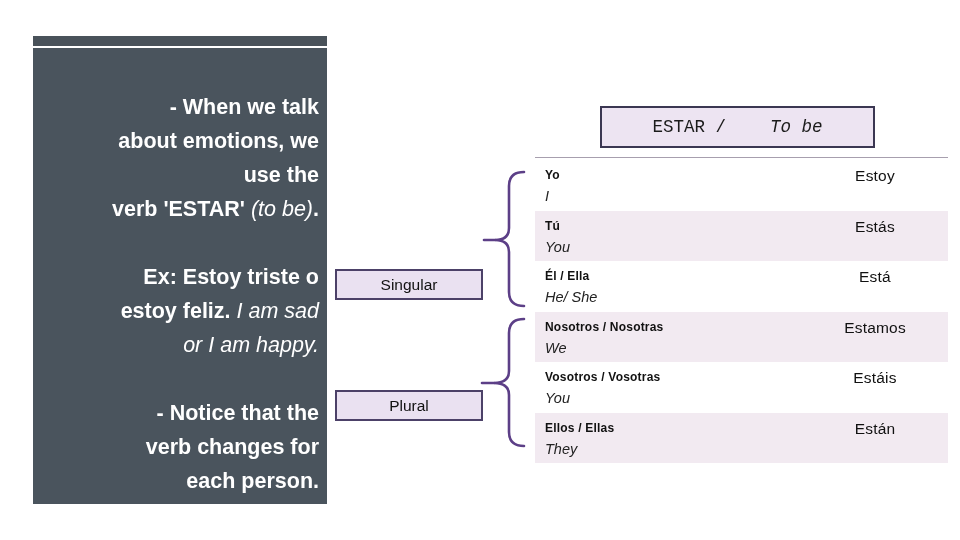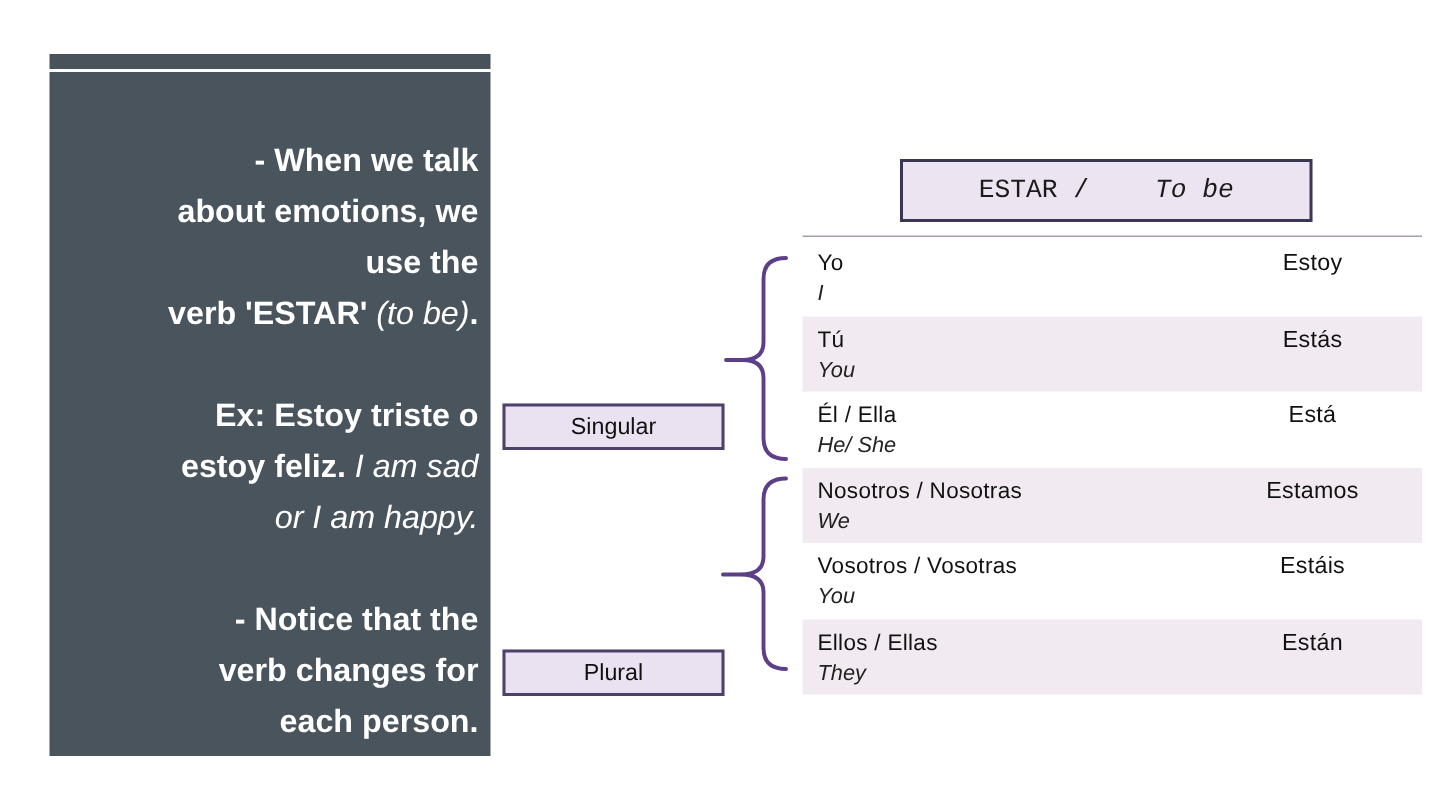--- a/index.html
+++ b/index.html
@@ -40,35 +40,35 @@
   }
   .conj-table{
     position:absolute;left:535px;top:160px;width:413px;height:303px;
     display:flex;flex-direction:column;
   }
   .conj-row{
     position:relative;flex:1 1 0;box-sizing:border-box;
     padding:5px 0 0 10px;
   }
   .conj-row.shaded{background:#f2eaf1;}
-  .pronoun{font-size:15px;line-height:21px;color:#111;font-weight:400;letter-spacing:.2px;}
+  .pronoun{font-size:12px;line-height:21px;color:#111;font-weight:700;letter-spacing:.2px;}
   .english{font-size:14.5px;line-height:20px;color:#222;font-style:italic;}
   .conjugation{
     position:absolute;left:270px;top:7px;width:140px;text-align:center;
     font-size:15.5px;color:#111;font-weight:400;letter-spacing:.2px;
   }
   
   .side-label{
     position:absolute;width:148px;height:31px;box-sizing:border-box;
     background:#eae1f1;border:2px solid #4c4168;
     display:flex;align-items:center;justify-content:center;
     font-size:15.5px;color:#111;margin-top:44px;
   }
   #singular-label{left:335px;top:225px;}
-  #plural-label{left:335px;top:389px;}
+  #plural-label{left:335px;top:346px;}
   
   #braces{position:absolute;left:0;top:0;width:960px;height:540px;pointer-events:none;}
 </style>
 </head>
 <body>
 
 <div id="slide">
 
   <div class="top-bar"></div>
 

